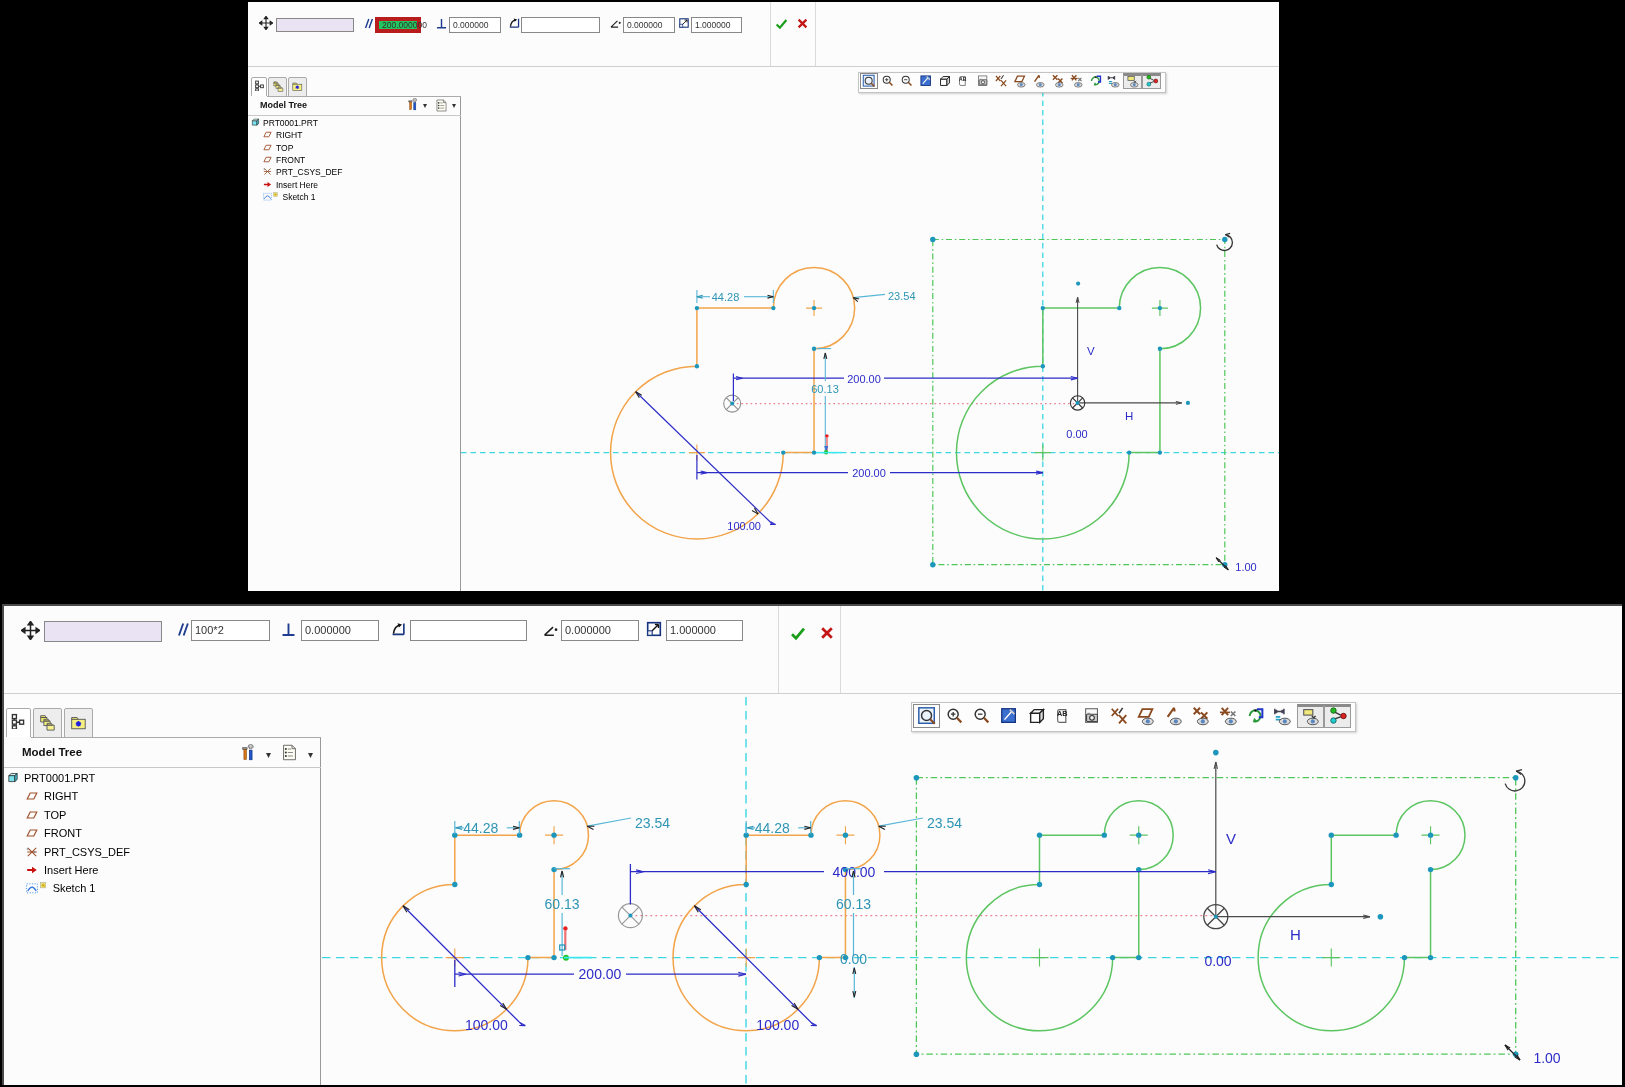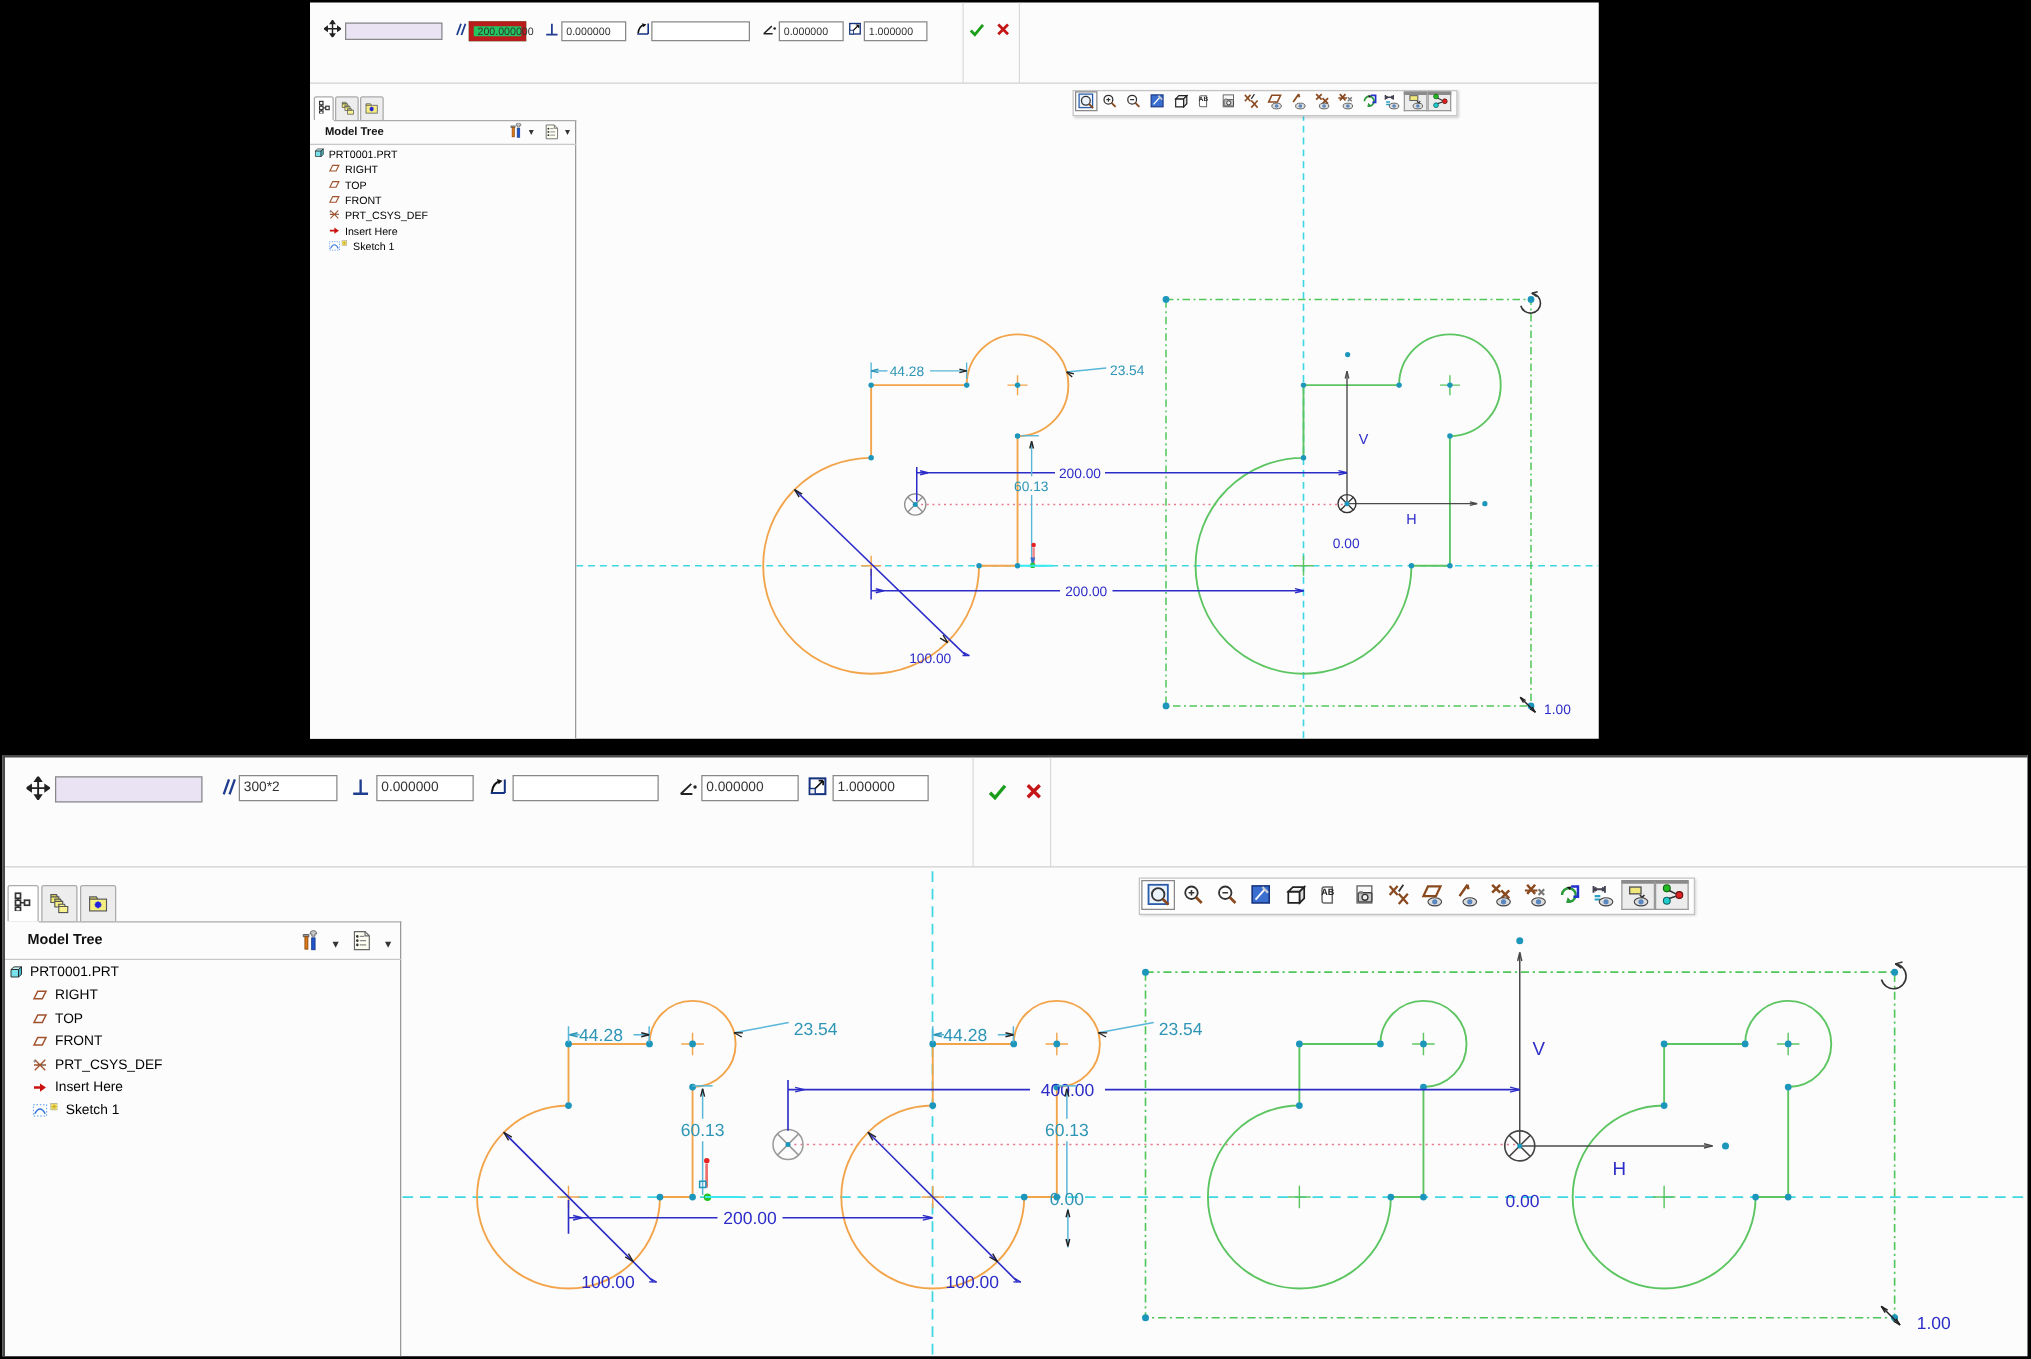--- a/index.html
+++ b/index.html
@@ -409,21 +409,21 @@
 </div>
 
 <div style="position:absolute;left:2px;top:604px;width:1620px;height:481px;background:#fcfcfc;border-top:2px solid #4a4a4a;border-left:2px solid #4a4a4a;box-sizing:border-box;overflow:hidden">
 <svg style="position:absolute;left:17px;top:15px" width="19" height="19" viewBox="0 0 20 20">
       <use href="#i-move"></use>
     </svg>
 <div style="position:absolute;left:40px;top:14.5px;width:118px;height:21.5px;background:#e9e3f3;border:1px solid #888;font-size:11px;color:#333;display:flex;align-items:center;padding-left:3px;box-sizing:border-box"></div>
 <svg style="position:absolute;left:169px;top:15px" width="17" height="17" viewBox="0 0 20 20">
       <use href="#i-par"></use>
     </svg>
-<div style="position:absolute;left:187px;top:13.5px;width:79px;height:21px;background:#fff;border:1px solid #888;font-size:11px;color:#333;display:flex;align-items:center;padding-left:3px;box-sizing:border-box">300*2</div>
+<div style="position:absolute;left:187px;top:13.5px;width:79px;height:21px;background:#fff;border:1px solid #888;font-size:11px;color:#333;display:flex;align-items:center;padding-left:3px;box-sizing:border-box">100*2</div>
 <svg style="position:absolute;left:276px;top:15px" width="17" height="17" viewBox="0 0 20 20">
       <use href="#i-perp"></use>
     </svg>
 <div style="position:absolute;left:297px;top:13.5px;width:78px;height:21px;background:#fff;border:1px solid #888;font-size:11px;color:#333;display:flex;align-items:center;padding-left:3px;box-sizing:border-box">0.000000</div>
 <svg style="position:absolute;left:385px;top:14px" width="18" height="18" viewBox="0 0 20 20">
       <use href="#i-slant"></use>
     </svg>
 <div style="position:absolute;left:406px;top:13.5px;width:117px;height:21px;background:#fff;border:1px solid #888;font-size:11px;color:#333;display:flex;align-items:center;padding-left:3px;box-sizing:border-box"></div>
 <svg style="position:absolute;left:538px;top:16px" width="17" height="17" viewBox="0 0 20 20">
       <use href="#i-angle"></use>

